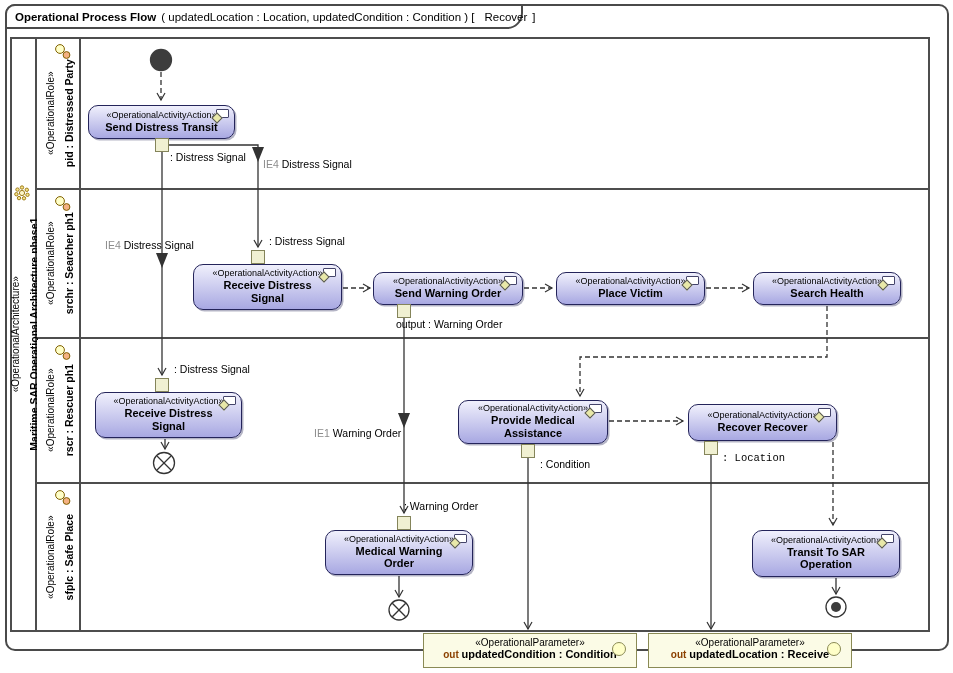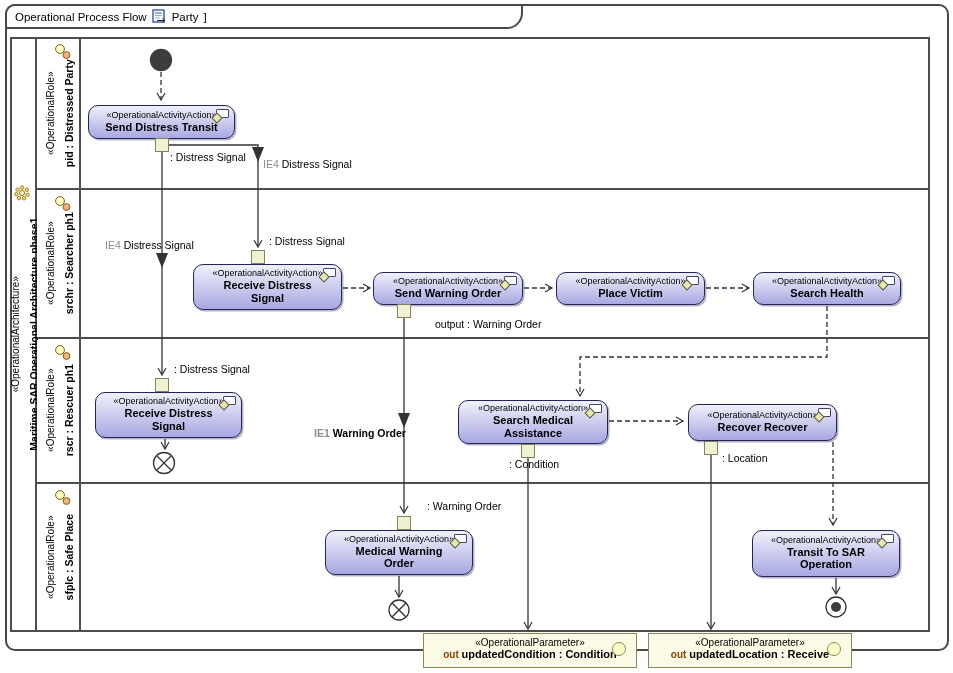--- a/index.html
+++ b/index.html
@@ -4,21 +4,21 @@
 <style>
   html,body{margin:0;padding:0;background:#fff;}
   #stage{position:relative;width:953px;height:673px;background:#fff;
          font-family:"Liberation Sans",sans-serif;color:#000;overflow:hidden;}
   
   .frame{position:absolute;left:5px;top:4px;width:944px;height:647px;
          border:2px solid #4a4a4a;border-radius:10px;background:#fff;box-sizing:border-box;z-index:0;}
   .title-tab{position:absolute;left:5px;top:4px;width:518px;height:25px;box-sizing:border-box;
          border:2px solid #4a4a4a;border-radius:10px 0 16px 0;background:#fff;display:flex;
          align-items:center;padding:0 10px 0 8px;gap:5px;z-index:10;font-size:11.5px;white-space:nowrap;}
-  .title-tab .t-name{font-weight:normal;}
+  .title-tab .t-name{font-weight:bold;}
   
   .pool-border{position:absolute;left:10px;top:37px;width:920px;height:595px;
          border:2px solid var(--lane-border);box-sizing:border-box;z-index:1;background:transparent;}
   .vline,.hline{position:absolute;background:var(--lane-border);z-index:1;}
   .lane-cell{position:absolute;left:37px;width:42px;display:flex;align-items:center;
          justify-content:center;z-index:2;background:#fff;}
   .arch-cell{position:absolute;left:12px;top:39px;width:23px;height:591px;display:flex;
          align-items:center;justify-content:center;z-index:2;background:#fff;}
   .vtext{transform:rotate(-90deg);text-align:center;white-space:nowrap;line-height:1.2;}
   .vtext .st{font-size:10px;}
@@ -215,21 +215,21 @@
     <span class="rake"></span>
     <span class="rdia"></span>
     <div class="stereo">«OperationalActivityAction»</div>
     <div class="name">Receive Distress
 Signal</div>
   </div>
   <div class="action" style="left:458px;top:400px;width:150px;height:44px;">
     <span class="rake"></span>
     <span class="rdia"></span>
     <div class="stereo">«OperationalActivityAction»</div>
-    <div class="name">Search Medical
+    <div class="name">Provide Medical
 Assistance</div>
   </div>
   <div class="action" style="left:688px;top:404px;width:149px;height:37px;">
     <span class="rake"></span>
     <span class="rdia"></span>
     <div class="stereo">«OperationalActivityAction»</div>
     <div class="name">Recover Recover</div>
   </div>
   <div class="action" style="left:325px;top:530px;width:148px;height:45px;">
     <span class="rake"></span>
@@ -252,43 +252,44 @@
   <div class="pin" style="left:155px;top:378px;"></div>
   <div class="pin" style="left:521px;top:444px;"></div>
   <div class="pin" style="left:704px;top:441px;"></div>
   <div class="pin" style="left:397px;top:516px;"></div>
 
   <div class="elabel" style="left:167px;top:151px;"><span class="pre"></span><span>: Distress Signal</span></div>
   <div class="elabel" style="left:263px;top:158px;"><span class="pre">IE4</span><span>Distress Signal</span></div>
   <div class="elabel" style="left:105px;top:239px;"><span class="pre">IE4</span><span>Distress Signal</span></div>
   <div class="elabel" style="left:266px;top:235px;"><span class="pre"></span><span>: Distress Signal</span></div>
   <div class="elabel" style="left:171px;top:363px;"><span class="pre"></span><span>: Distress Signal</span></div>
-  <div class="elabel" style="left:432px;top:318px;"><span class="pre"></span><span>output : Warning Order</span></div>
-  <div class="elabel" style="left:314px;top:427px;font-weight:bold;"><span class="pre">IE1</span><span>Warning Order</span></div>
-  <div class="elabel" style="left:424px;top:500px;"><span class="pre"></span><span>: Warning Order</span></div>
-  <div class="elabel" style="left:506px;top:458px;"><span class="pre"></span><span>: Condition</span></div>
-  <div class="elabel" style="left:719px;top:452px;"><span class="pre"></span><span>: Location</span></div>
+  <div class="elabel" style="left:393px;top:318px;"><span class="pre"></span><span>output : Warning Order</span></div>
+  <div class="elabel" style="left:314px;top:427px;"><span class="pre">IE1</span><span>Warning Order</span></div>
+  <div class="elabel" style="left:401px;top:500px;"><span class="pre"></span><span>: Warning Order</span></div>
+  <div class="elabel" style="left:537px;top:458px;"><span class="pre"></span><span>: Condition</span></div>
+  <div class="elabel" style="left:719px;top:452px;font-family:Liberation Mono, monospace;"><span class="pre"></span><span>: Location</span></div>
 
   <div class="param" style="left:423px;top:633px;width:214px;height:35px;">
     <div>«OperationalParameter»</div>
     <div><span class="pdir">out</span>&nbsp;<span class="pname">updatedCondition : Condition</span></div>
     <span class="pcircle"></span>
   </div>
   <div class="param" style="left:648px;top:633px;width:204px;height:35px;">
     <div>«OperationalParameter»</div>
     <div><span class="pdir">out</span>&nbsp;<span class="pname">updatedLocation : Receive</span></div>
     <span class="pcircle"></span>
   </div>
 
   <div class="title-tab">
     <span class="t-name">Operational Process Flow</span>
+    <span>( updatedLocation : Location, updatedCondition : Condition ) [</span>
     <svg width="15" height="15" viewBox="0 0 15 15">
       <rect x="1" y="1" width="11" height="12" fill="#fff" stroke="#3355bb" stroke-width="1.4"></rect>
       <line x1="3" y1="4" x2="10" y2="4" stroke="#3355bb"></line>
       <line x1="3" y1="6.5" x2="10" y2="6.5" stroke="#99aadd"></line>
       <line x1="3" y1="9" x2="8" y2="9" stroke="#99aadd"></line>
       <path d="M5,11.5 H13 M13,11.5 L10.5,9.5 M13,11.5 L10.5,13.5" stroke="#222" fill="none"></path>
     </svg>
-    <span>Party</span>
+    <span>Recover</span>
     <span>]</span>
   </div>
 
 </div>
 
 </body></html>

